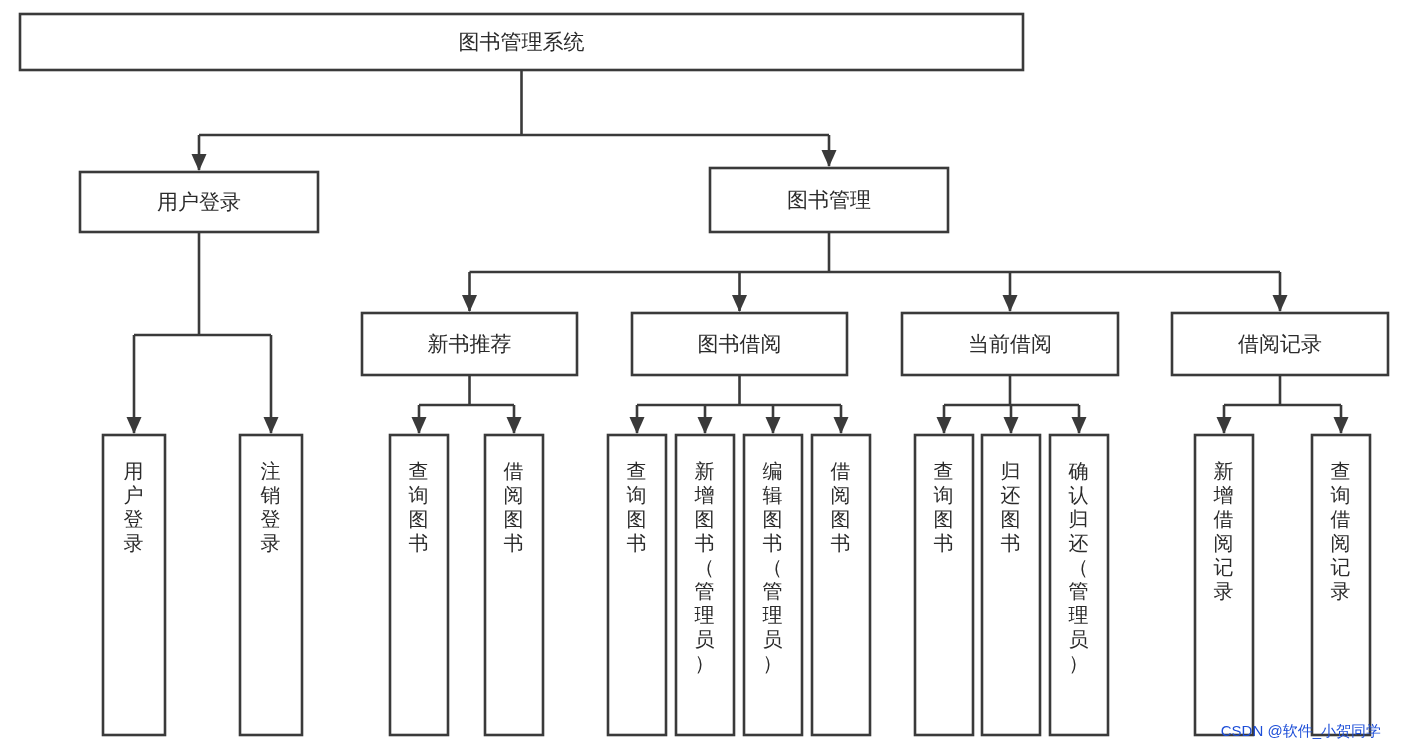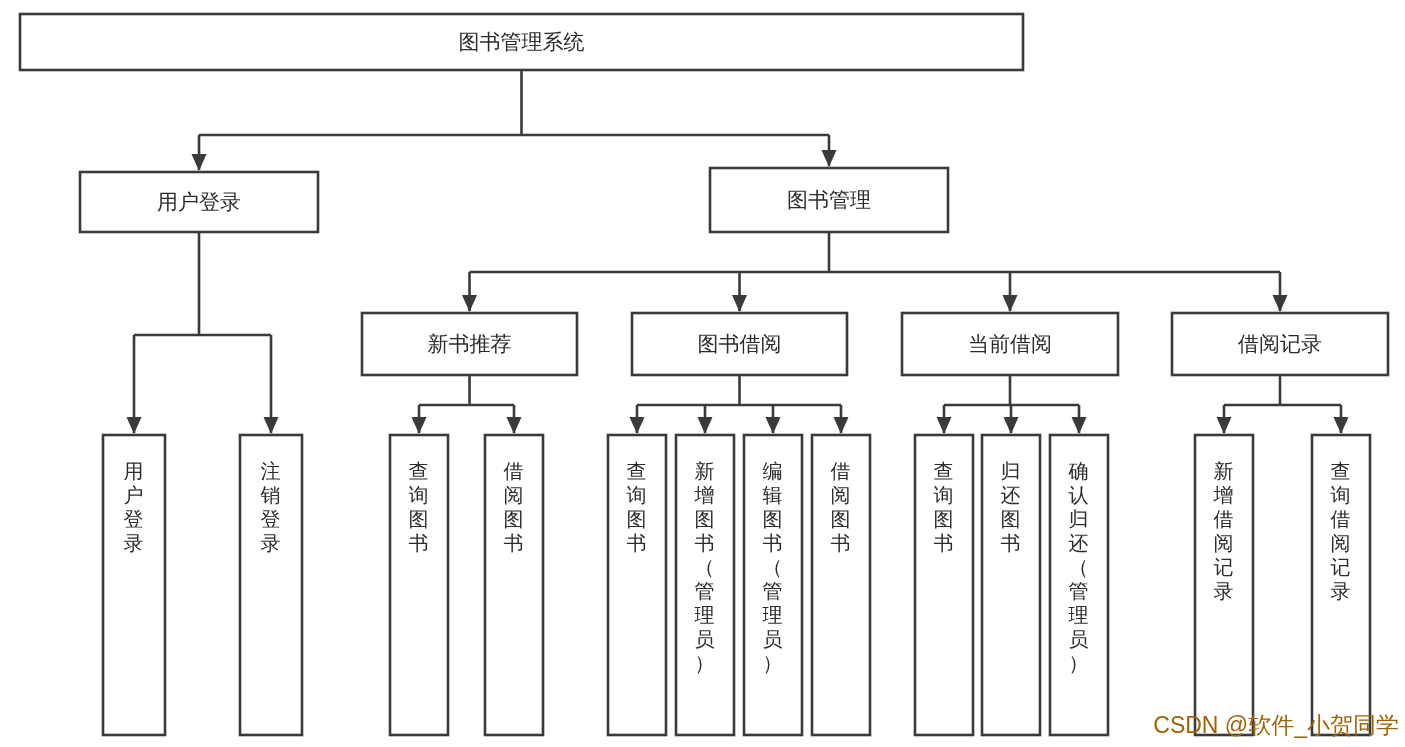--- a/index.html
+++ b/index.html
@@ -48,25 +48,25 @@
   }
   .label-h {
     font-size: 21px;
   }
   .label-v {
     font-size: 20px;
     letter-spacing: 1px;
   }
   .watermark {
     position: absolute;
-    right: 6px;
+    right: 24px;
     bottom: 6px;
     font-family: "Liberation Sans", "DejaVu Sans", sans-serif;
-    font-size: 23px;
-    color: #a16207;
+    font-size: 15px;
+    color: #1d4ed8;
     white-space: nowrap;
     user-select: none;
   }
 </style>
 </head>
 <body>
 
 <div id="diagram-root">
   <svg class="diagram-canvas" id="diagram-svg" viewBox="0 0 1405 747" xmlns="http://www.w3.org/2000/svg">
       <g>

